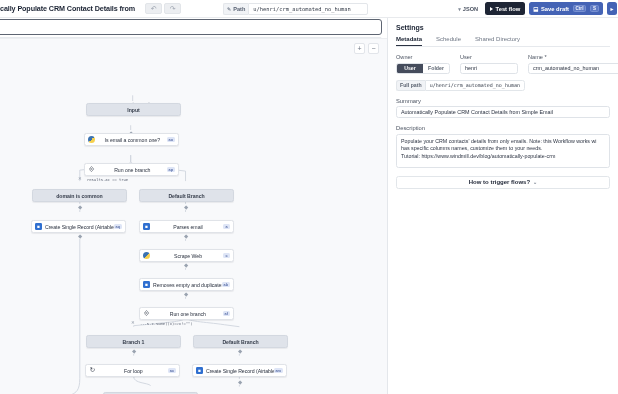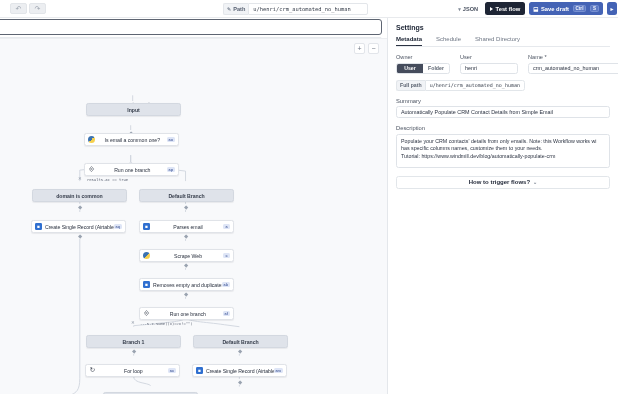--- a/index.html
+++ b/index.html
@@ -273,20 +273,21 @@
     height: 13px; display: flex; align-items: center; justify-content: center;
     gap: 3px; font-size: 6px; font-weight: 700; color: #1f2636;
   }
 </style>
 </head>
 <body>
 
 <div class="app">
 
   <div class="topbar">
+    <div class="flow-title">cally Populate CRM Contact Details from</div>
     <div class="undo-redo">
       <div class="ur-btn">↶</div>
       <div class="ur-btn">↷</div>
     </div>
 
     <div class="topbar-center">
       <div class="path-chip">
         <span class="pencil-ic">✎</span>
         <span>Path</span>
       </div>

